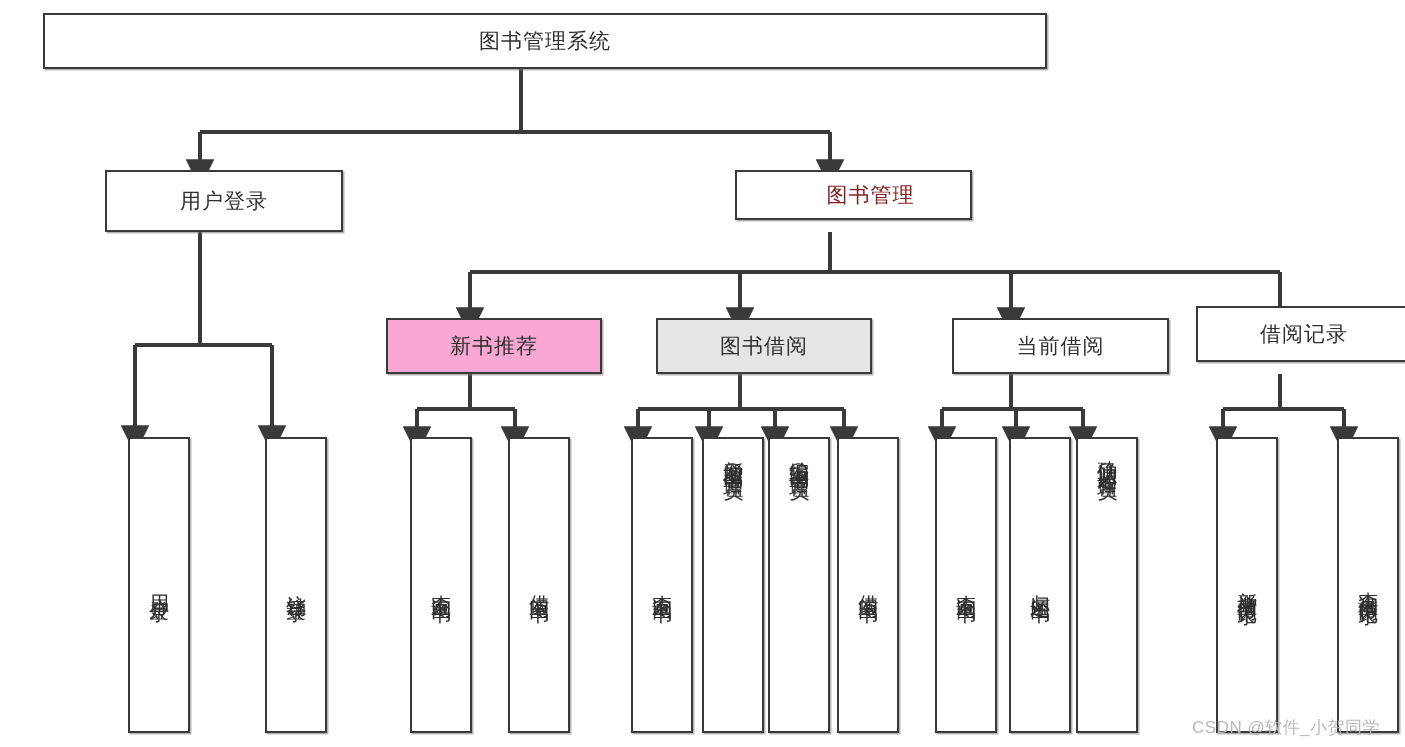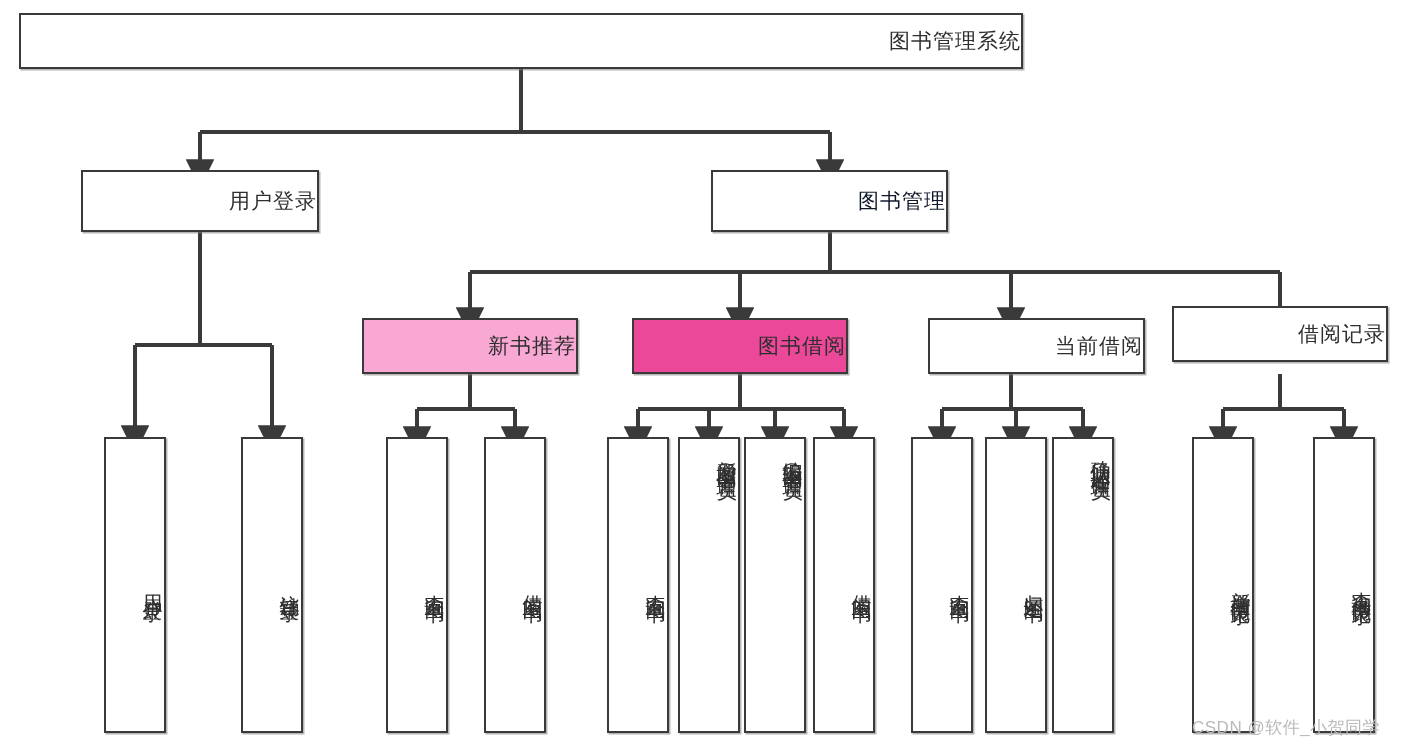--- a/index.html
+++ b/index.html
@@ -26,22 +26,23 @@
     pointer-events: none;
   }
   .node {
     position: absolute;
     box-sizing: border-box;
     background: #ffffff;
     border: 2px solid #3a3a3a;
     box-shadow: 1.5px 1.5px 0 rgba(120,120,120,0.55);
     display: flex;
     align-items: center;
-    justify-content: flex-end;
+    justify-content: center;
     color: #2e2e2e;
+    margin-left: 24px;
   }
   .node.horiz {
     font-size: 21px;
     letter-spacing: 1px;
     line-height: 1.1;
   }
   .node.vert {
     font-size: 20px;
     line-height: 1.18;
     padding-top: 6px;
@@ -125,28 +126,28 @@
     </g>
   </svg>
 
   <div class="node horiz" style="left: 19px; top: 13px; width: 1004px; height: 56px; border-color: rgb(58, 58, 58); background: rgb(255, 255, 255); color: rgb(46, 46, 46);">
     <span>图书管理系统</span>
   </div>
 
   <div class="node horiz" style="left: 81px; top: 170px; width: 238px; height: 62px; border-color: rgb(58, 58, 58); background: rgb(255, 255, 255); color: rgb(46, 46, 46);">
     <span>用户登录</span>
   </div>
-  <div class="node horiz" style="left: 711px; top: 170px; width: 237px; height: 62px; border-color: rgb(58, 58, 58); background: rgb(255, 255, 255); color: #0f172a; padding-left: 34px;">
+  <div class="node horiz" style="left: 711px; top: 170px; width: 237px; height: 50px; border-color: rgb(58, 58, 58); background: rgb(255, 255, 255); color: #7f1d1d; padding-left: 34px;">
     <span>图书管理</span>
   </div>
 
   <div class="node horiz" style="left: 362px; top: 318px; width: 216px; height: 56px; border-color: rgb(58, 58, 58); background: #f9a8d4; color: rgb(46, 46, 46);">
     <span>新书推荐</span>
   </div>
-  <div class="node horiz" style="left: 632px; top: 318px; width: 216px; height: 56px; border-color: rgb(58, 58, 58); background: #ec4899; color: rgb(46, 46, 46);">
+  <div class="node horiz" style="left: 632px; top: 318px; width: 216px; height: 56px; border-color: rgb(58, 58, 58); background: #e5e5e5; color: rgb(46, 46, 46);">
     <span>图书借阅</span>
   </div>
   <div class="node horiz" style="left: 928px; top: 318px; width: 217px; height: 56px; border-color: rgb(58, 58, 58); background: rgb(255, 255, 255); color: rgb(46, 46, 46);">
     <span>当前借阅</span>
   </div>
   <div class="node horiz" style="left: 1172px; top: 306px; width: 216px; height: 56px; border-color: rgb(58, 58, 58); background: rgb(255, 255, 255); color: rgb(46, 46, 46);">
     <span>借阅记录</span>
   </div>
 
   <div class="node vert midalign" style="left: 104px; top: 437px; width: 62px; height: 296px; border-color: rgb(58, 58, 58); background: rgb(255, 255, 255); color: rgb(46, 46, 46);">

